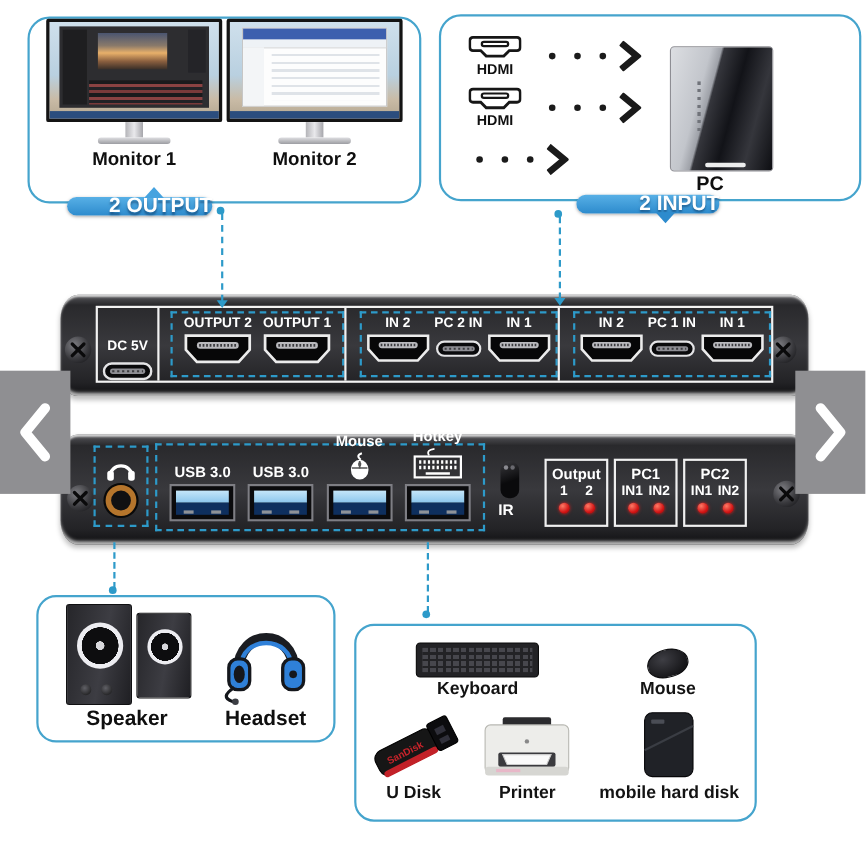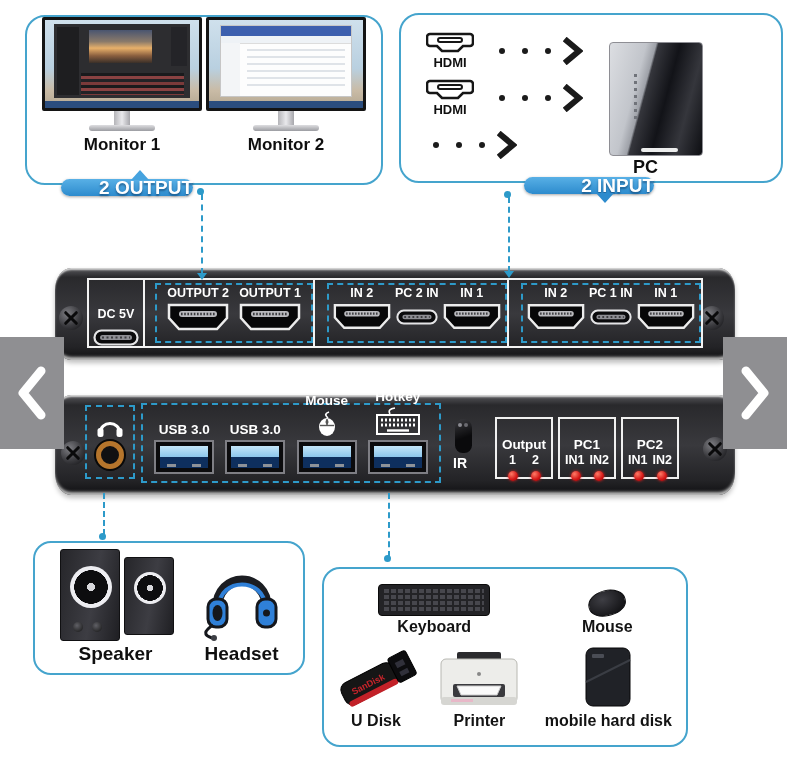--- a/index.html
+++ b/index.html
@@ -111,21 +111,21 @@
   .usb-port .cavity::before,.usb-port .cavity::after{content:'';position:absolute;bottom:1px;width:9px;height:3px;background:#8e9298;}
   .usb-port .cavity::before{left:7px;} .usb-port .cavity::after{right:7px;}
   .ir-bulb{position:absolute;left:400px;top:24px;width:17px;height:34px;border-radius:9px 9px 8px 8px;
     background:linear-gradient(160deg,#3a3a3e 0%,#0a0a0c 55%);}
   .ir-bulb::before{content:'';position:absolute;left:3px;top:4px;width:4px;height:4px;border-radius:50%;background:#8a8a90;}
   .ir-bulb::after{content:'';position:absolute;left:9px;top:4px;width:4px;height:4px;border-radius:50%;background:#6a6a70;}
   .ir-label{position:absolute;left:398px;top:60px;color:#fff;font-weight:bold;font-size:14px;}
   .ind-box{position:absolute;top:22px;width:58px;height:62px;border:2px solid #f0f0f0;box-sizing:border-box;
     display:flex;flex-direction:column;align-items:center;color:#fff;}
   #ind-output{left:440px;} #ind-pc1{left:503px;} #ind-pc2{left:566px;}
-  .ind-title{font-weight:bold;font-size:13.5px;margin-top:18px;}
+  .ind-title{font-weight:bold;font-size:13.5px;margin-top:4px;}
   .ind-cols{display:flex;font-weight:bold;font-size:12.5px;margin-top:1px;}
   .cols-wide{gap:16px;} .cols-narrow{gap:5px;}
   .ind-leds{display:flex;gap:13px;margin-top:4px;}
   .led{width:10px;height:10px;border-radius:50%;
     background:radial-gradient(circle at 35% 30%,#ff7a66,#d21414 60%,#8c0a0a);box-shadow:0 0 3px #e02020;}
 
   
   .car-btn{position:absolute;width:64px;height:112px;background:#8f8f92;display:flex;align-items:center;justify-content:center;
     z-index:10;border:none;padding:0;cursor:pointer;}
   #car-prev{left:0;top:337px;} #car-next{left:723px;top:337px;}

